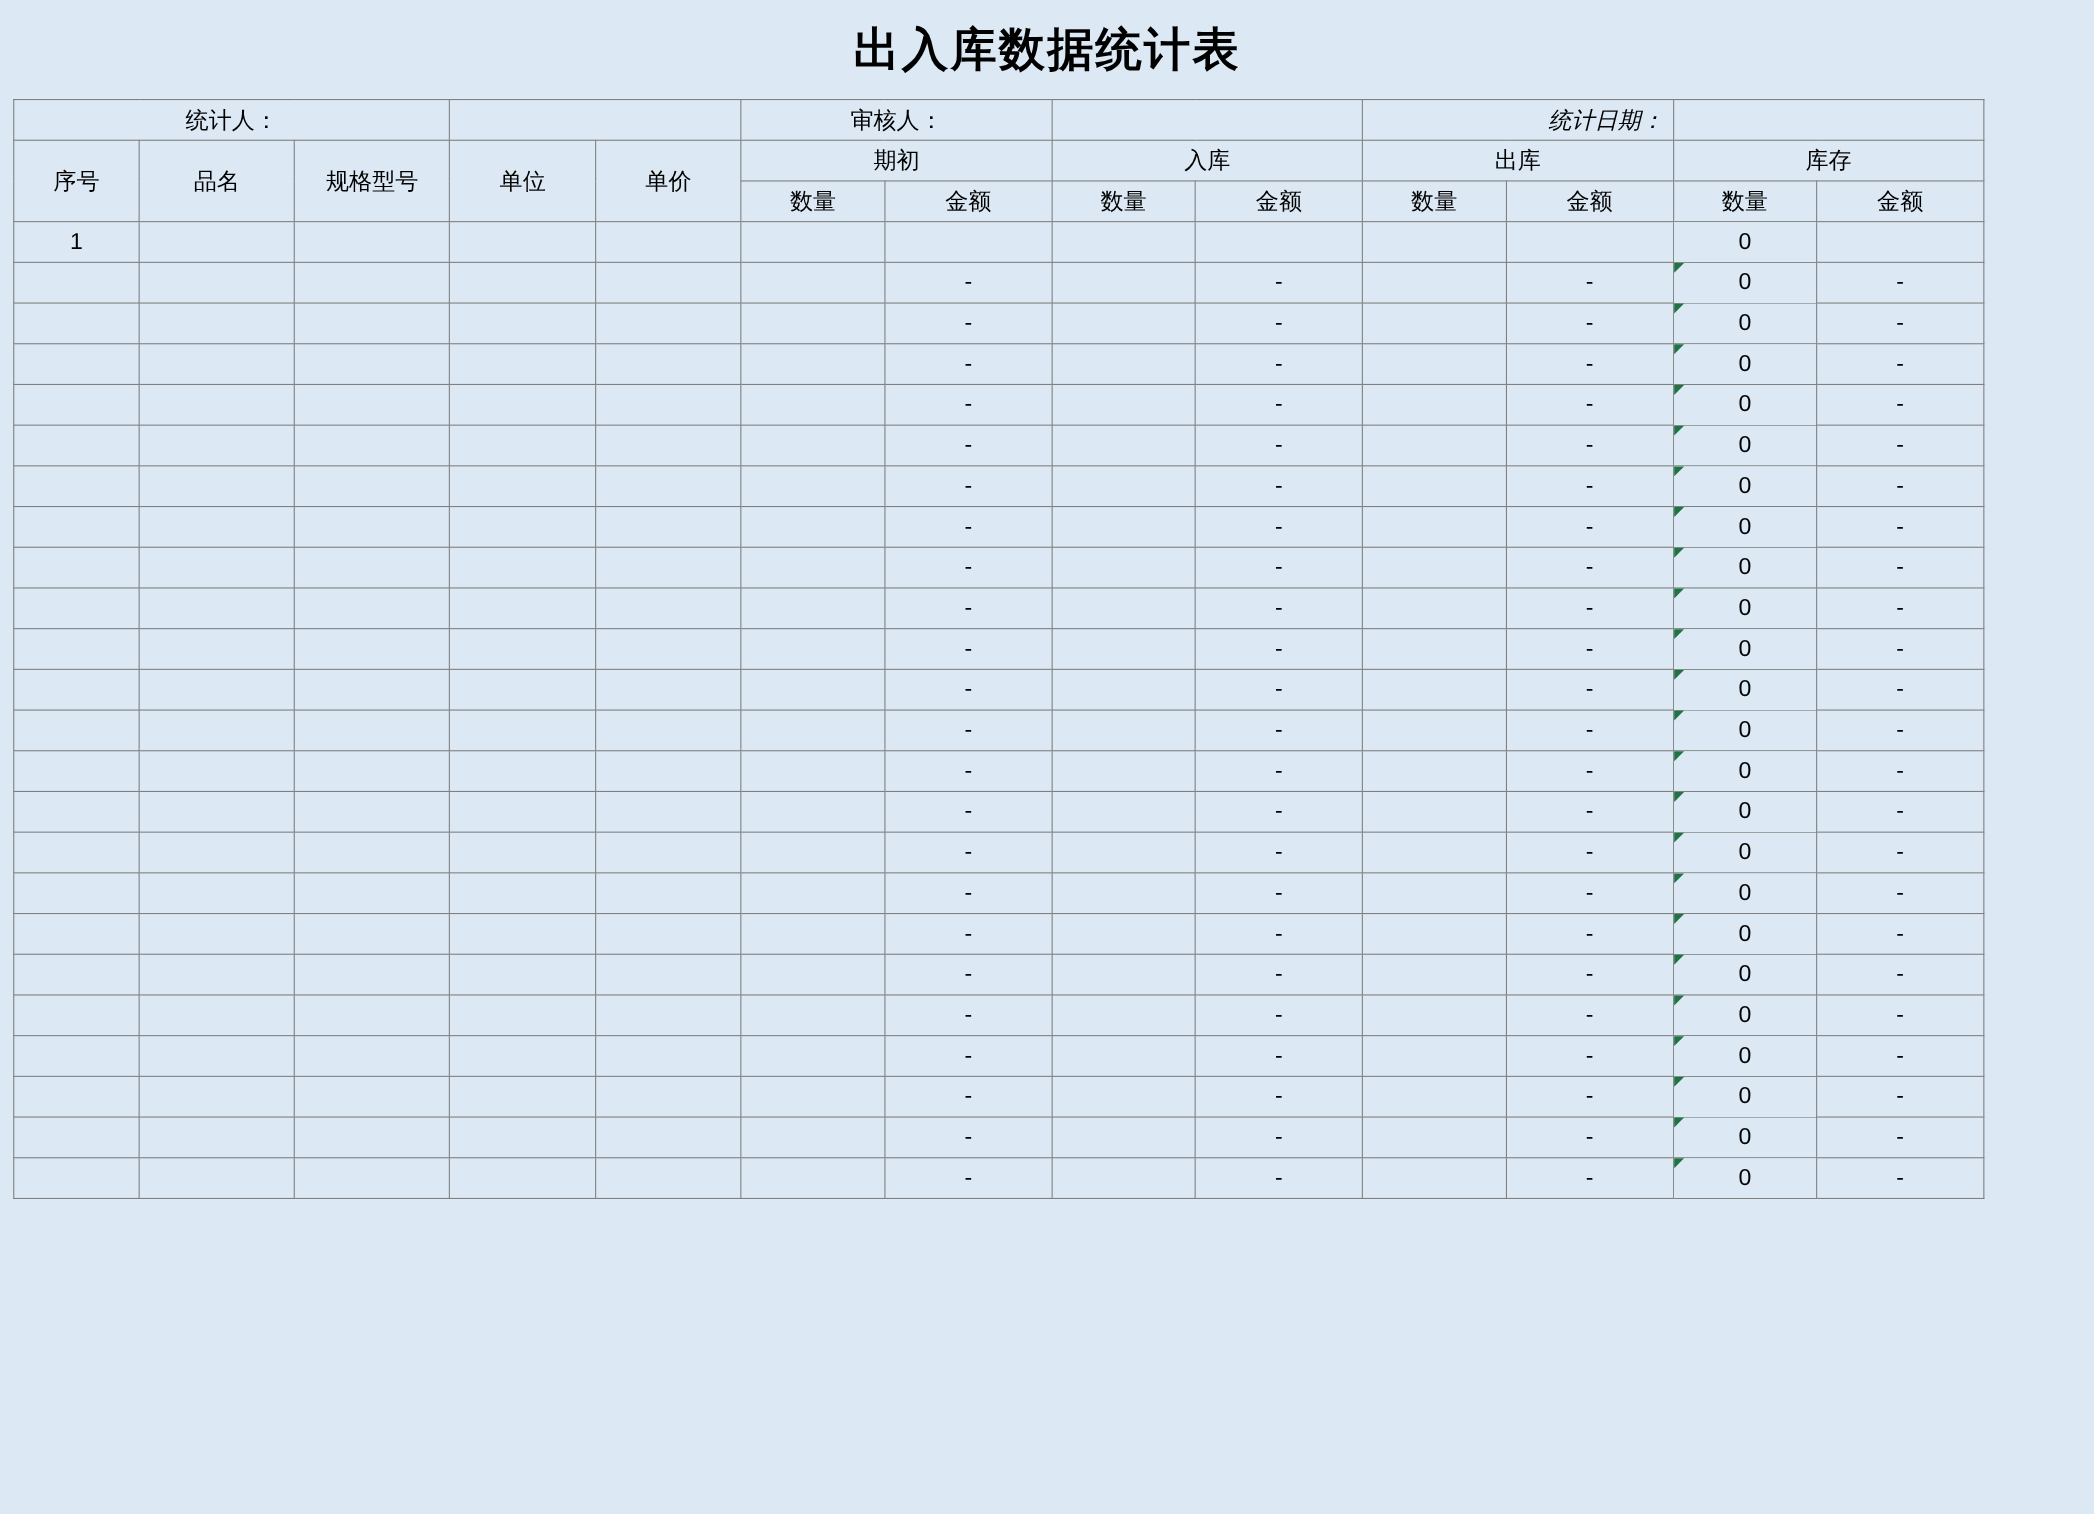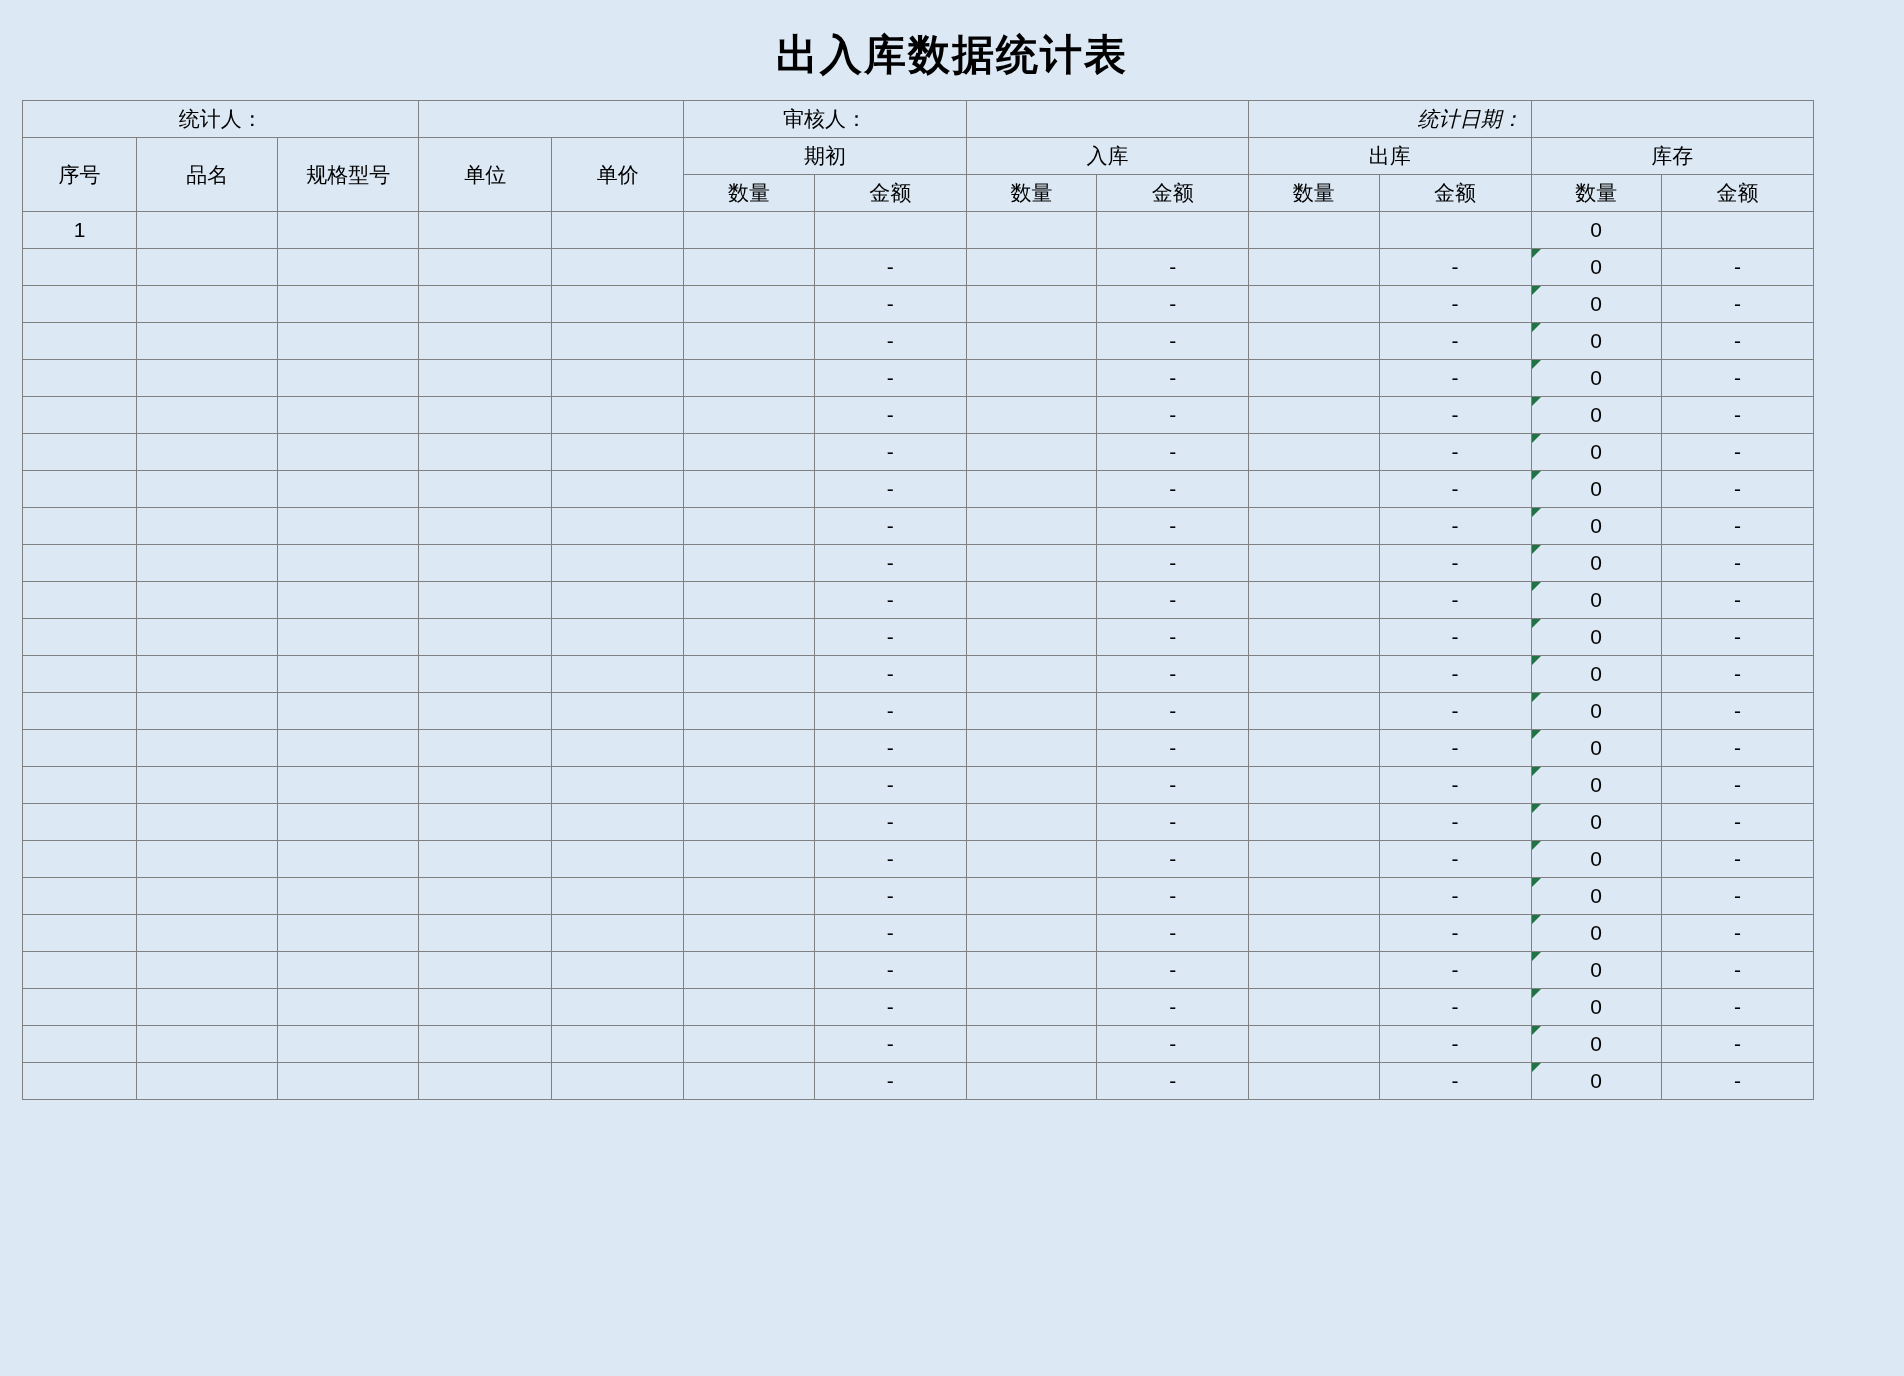--- a/index.html
+++ b/index.html
@@ -12,21 +12,21 @@
     height: 1376px;
     font-family: "Liberation Sans", "DejaVu Sans", sans-serif;
     color: #000;
     overflow: hidden;
   }
   .sheet {
     width: 1904px;
     height: 1376px;
     background: #dce9f5;
     box-sizing: border-box;
-    padding: 10px;
+    padding: 0;
   }
   .title-bar {
     height: 90px;
     display: flex;
     align-items: center;
     justify-content: center;
     background: #dce9f5;
   }
   .title-bar .title {
     font-size: 42px;

